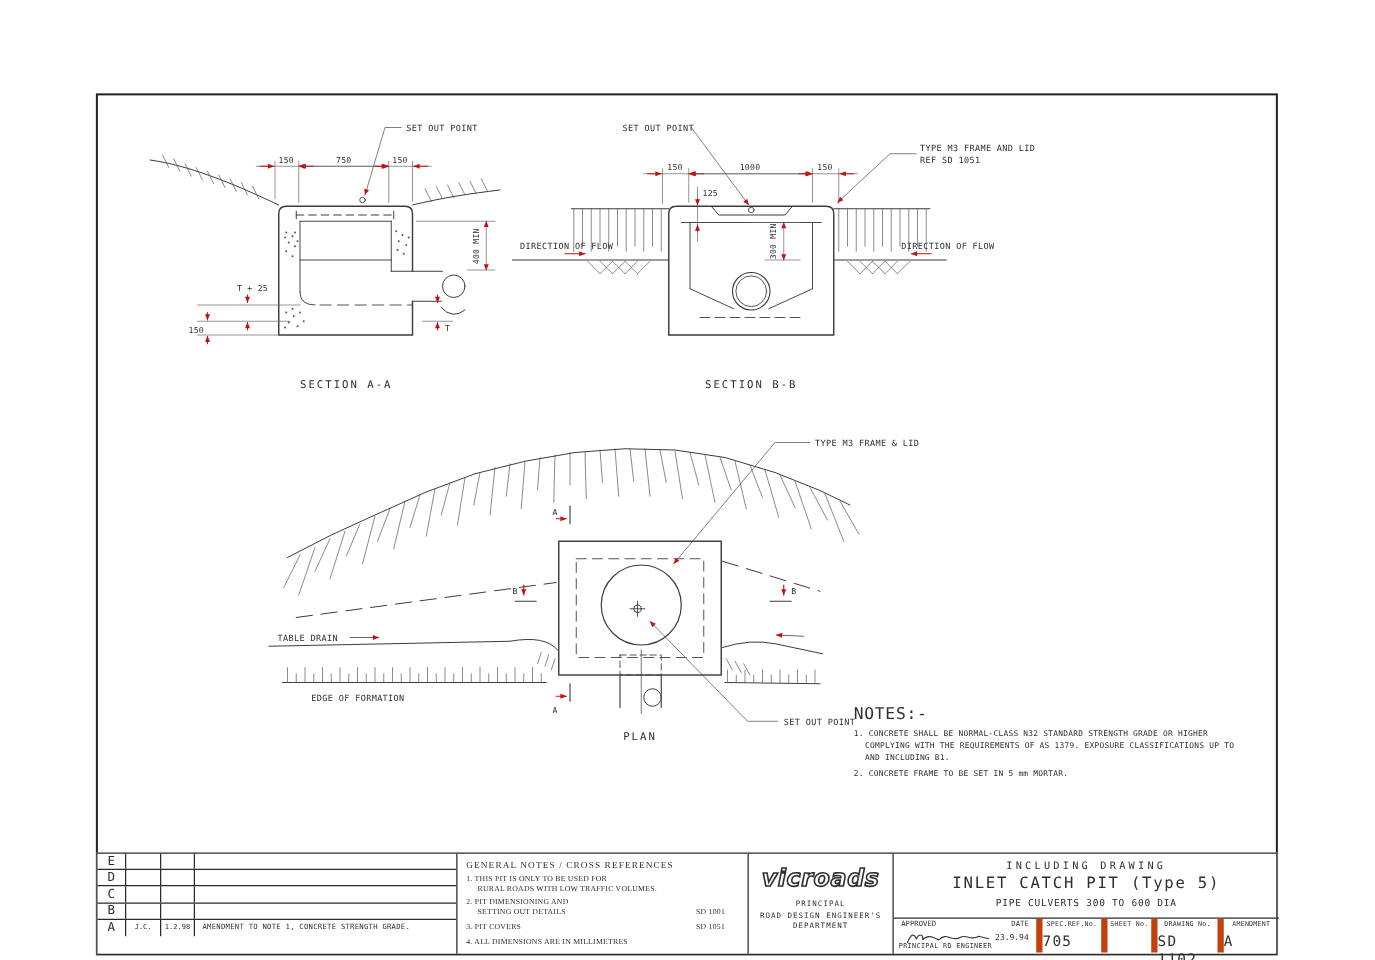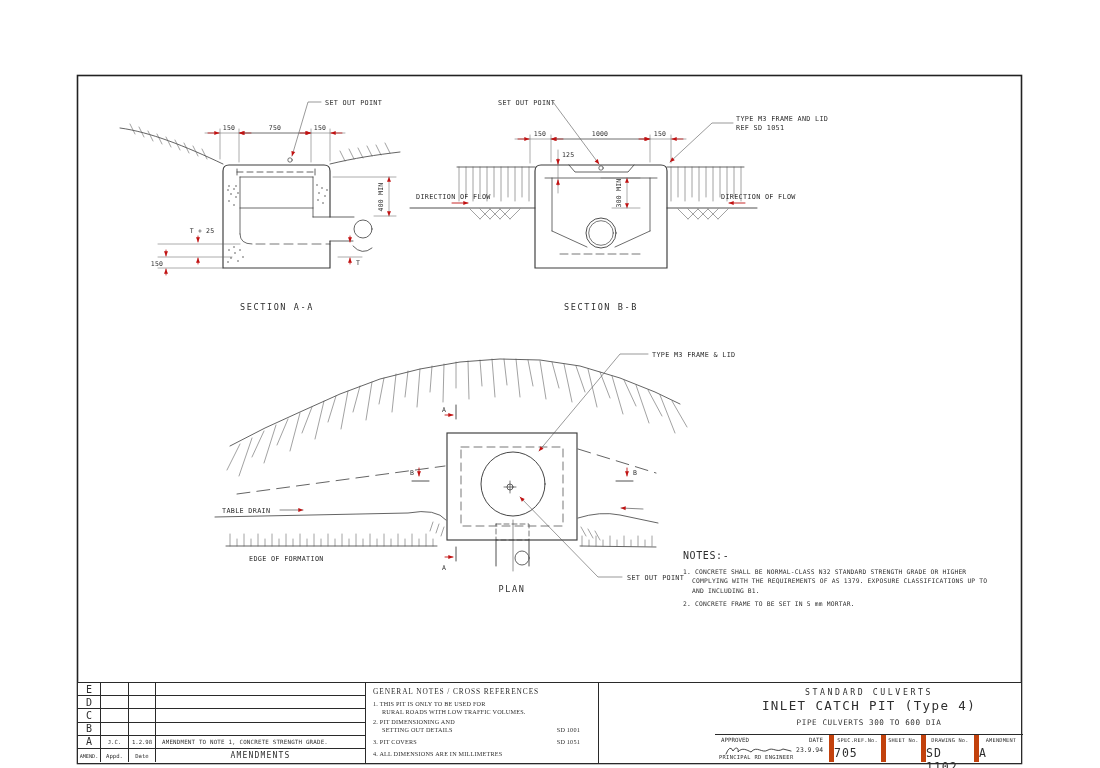--- a/index.html
+++ b/index.html
@@ -5,21 +5,21 @@
   * { margin:0; padding:0; box-sizing:border-box; }
   html,body { background:#f4f4f4; }
   .page { position:relative; width:1100px; height:768px; background:#ffffff;
           font-family:"DejaVu Sans Mono", monospace; color:#2e2e2e; overflow:hidden; }
   svg text { font-family:"DejaVu Sans Mono", monospace; fill:#2e2e2e; }
   text.ann { font-size:6.8px; letter-spacing:0.3px; }
   text.dimt { font-size:6.5px; letter-spacing:0.2px; }
   text.ttl { font-size:8.5px; letter-spacing:1.6px; }
   
   .notes { position:absolute; left:683px; top:551px; width:345px; font-size:6.3px; line-height:9.6px; letter-spacing:0.2px; }
-  .notes .nh { font-size:10px; letter-spacing:0.6px; margin-bottom:6px; }
+  .notes .nh { font-size:13px; letter-spacing:0.6px; margin-bottom:6px;margin-top:16px; }
   .notes .ind { padding-left:9px; }
   .notes .sp { margin-top:4px; }
   
   .tblock { position:absolute; left:77px; top:682px; width:945px; height:82px;
             border:1.6px solid #2a2a2a; background:#fff; }
   .amd { position:absolute; left:0; top:0; width:288px; height:100%; border-right:1px solid #2a2a2a; }
   .amd-row { position:absolute; left:0; width:100%; display:flex; border-bottom:1px solid #2a2a2a; }
   .amd-row:last-child { border-bottom:none; }
   .c-letter { width:23px; border-right:1px solid #2a2a2a; display:flex; align-items:center; justify-content:center; font-size:10px; }
   .c-appd { width:28px; border-right:1px solid #2a2a2a; display:flex; align-items:center; justify-content:center; font-size:5.6px; }
@@ -291,44 +291,46 @@
       <div class="c-appd"></div>
       <div class="c-date"></div>
       <div class="c-desc"></div>
     </div>
     <div class="amd-row" style="top:52.8px; height:13.4px;">
       <div class="c-letter">A</div>
       <div class="c-appd">J.C.</div>
       <div class="c-date">1.2.98</div>
       <div class="c-desc">AMENDMENT TO NOTE 1, CONCRETE STRENGTH GRADE.</div>
     </div>
-    <div class="amd-row" style="top:66.2px; height:12.7px;">
-      <div class="c-letter small">AMEND.</div>
-      <div class="c-appd">Appd.</div>
-      <div class="c-date">Date</div>
-      <div class="c-desc center">AMENDMENTS</div>
-    </div>
   </div>
 
   <div class="gnotes">
     <div class="gh">GENERAL NOTES / CROSS REFERENCES</div>
     <div class="gn-line" style="top:17px;">1. THIS PIT IS ONLY TO BE USED FOR</div>
     <div class="gn-line" style="top:25px; padding-left:9px;">RURAL ROADS WITH LOW TRAFFIC VOLUMES.</div>
     <div class="gn-line" style="top:35px;">2. PIT DIMENSIONING AND</div>
     <div class="gn-line" style="top:43px; padding-left:9px;">SETTING OUT DETAILS</div>
     <div class="gn-ref" style="top:43px;">SD 1001</div>
     <div class="gn-line" style="top:55px;">3. PIT COVERS</div>
     <div class="gn-ref" style="top:55px;">SD 1051</div>
     <div class="gn-line" style="top:67px;">4. ALL DIMENSIONS ARE IN MILLIMETRES</div>
   </div>
 
+  <div class="org">
+    <div class="logo">vicroads</div>
+    <div class="dept">
+      <div>PRINCIPAL</div>
+      <div>ROAD DESIGN ENGINEER'S</div>
+      <div>DEPARTMENT</div>
+    </div>
+  </div>
 
   <div class="trt">
-    <div class="trt-head">STANDARD CULVERTS</div>
-    <div class="trt-title">INLET CATCH PIT (Type 4)</div>
+    <div class="trt-head">INCLUDING DRAWING</div>
+    <div class="trt-title">INLET CATCH PIT (Type 5)</div>
     <div class="trt-sub">PIPE CULVERTS 300 TO 600 DIA</div>
     <div class="strip">
       <div class="sc apc">
         <div class="ap-row">
           <span>APPROVED</span>
           <span>DATE</span>
         </div>
         <svg class="sig" width="72" height="14" viewBox="0 0 72 14">
           <path d="M3,11 Q7,1 10,8 C13,3 16,5 15,9 C19,4 24,7 28,9 C34,2 39,11 45,7 C50,4 54,10 60,6 L68,8" fill="none" stroke="#333" stroke-width="0.9" stroke-linecap="round"></path>
         </svg>

